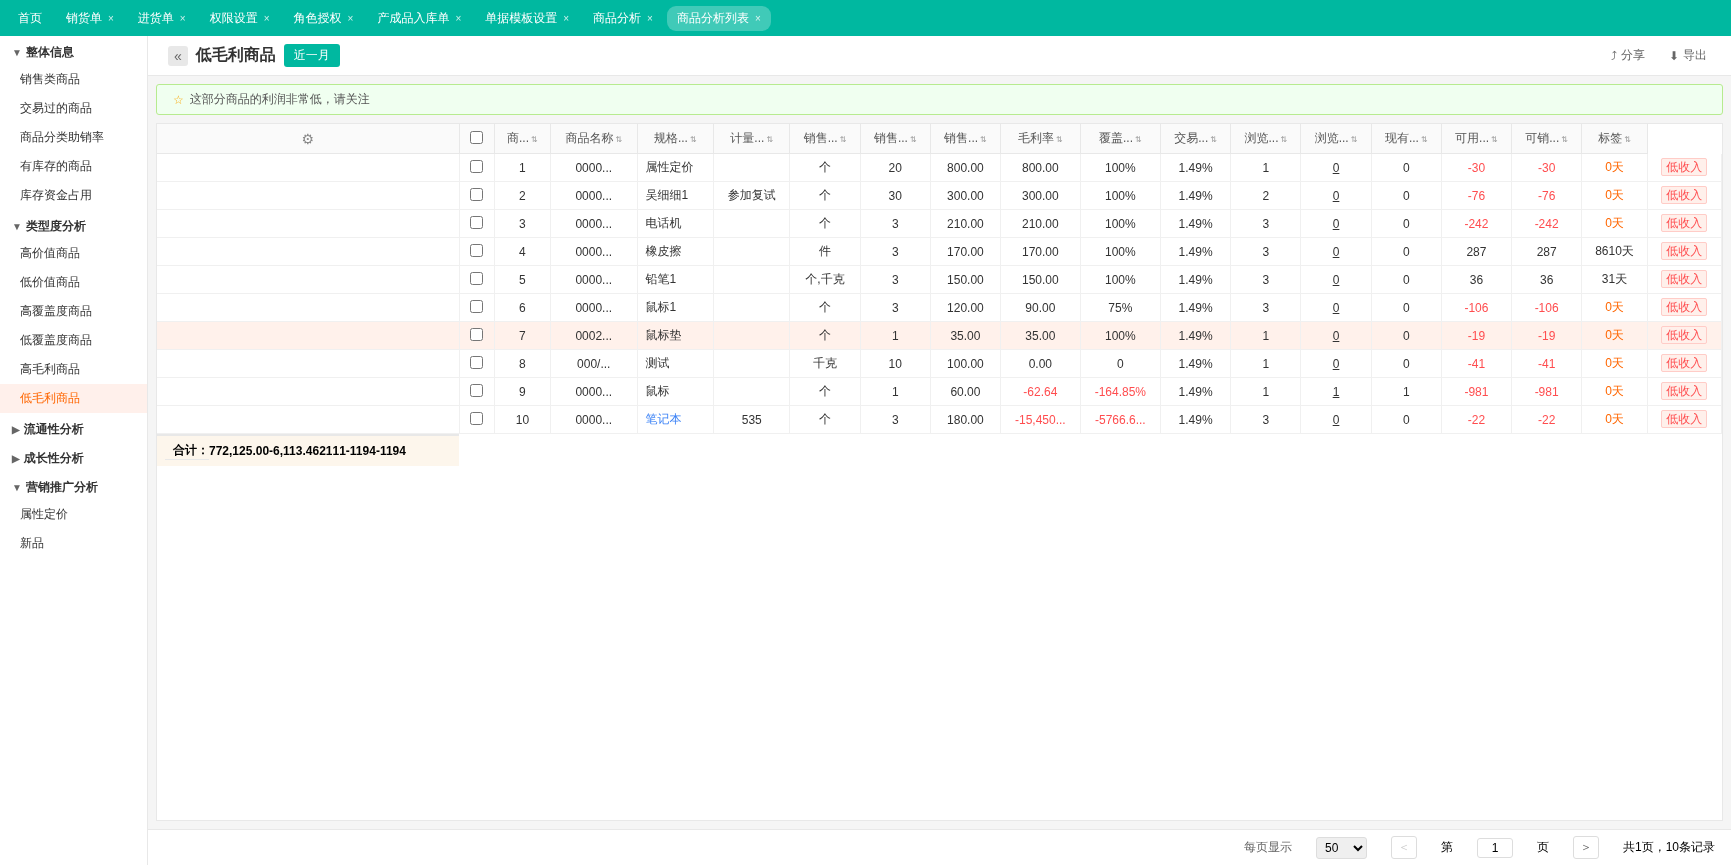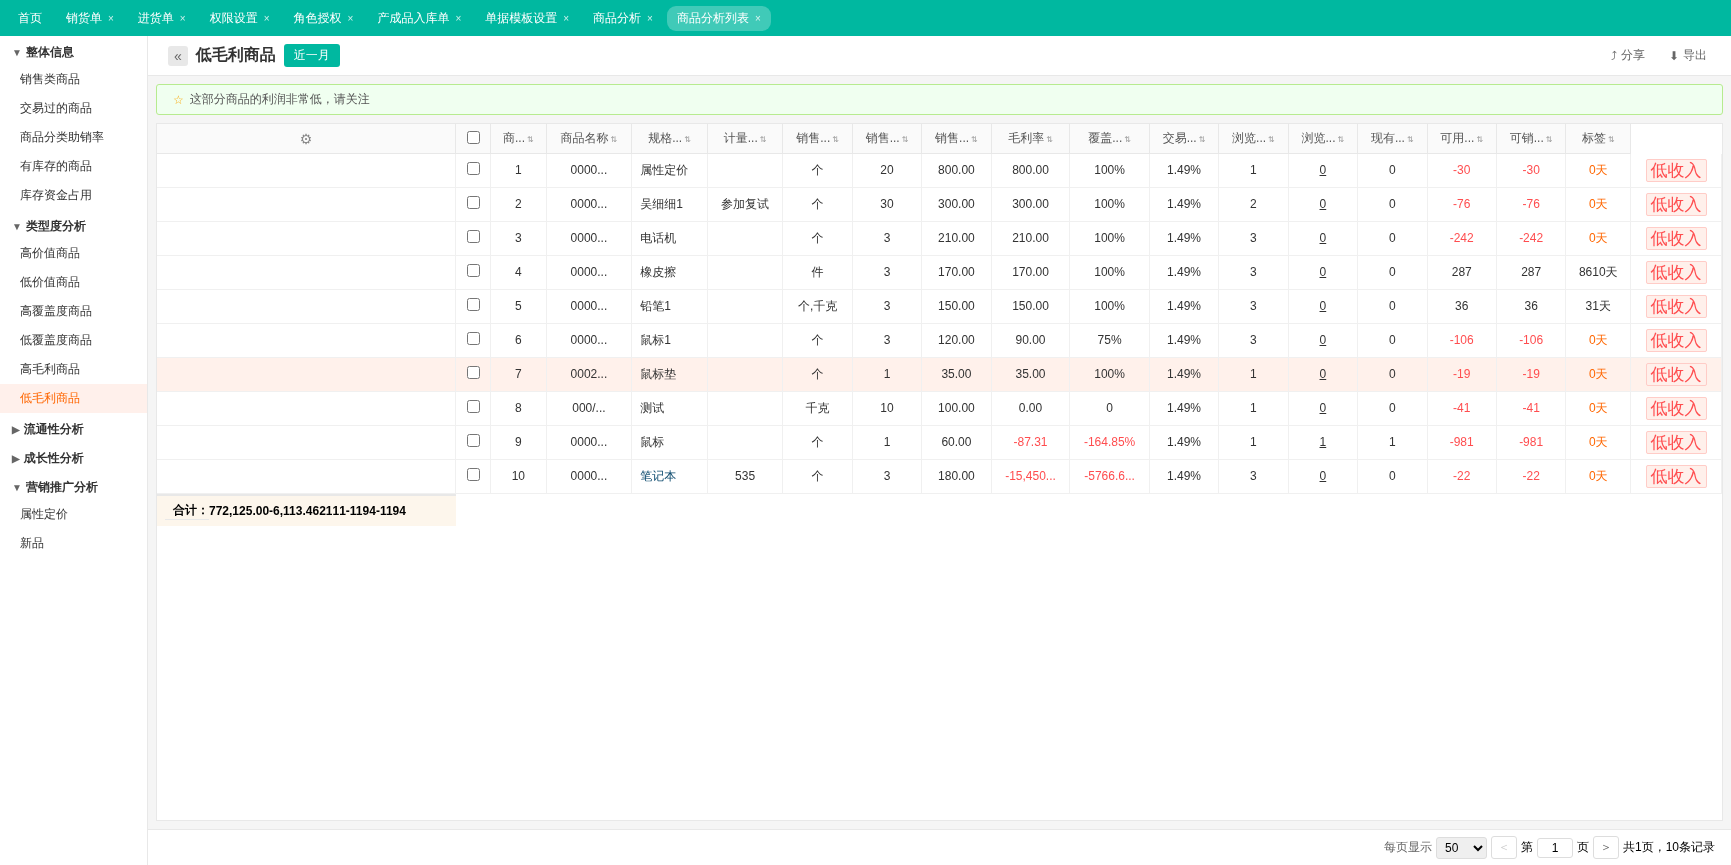--- a/index.html
+++ b/index.html
@@ -179,42 +179,42 @@
     }
     tbody tr.highlighted { background: #fff1eb; }
     .red-text { color: #ff4d4f; }
     .orange-text { color: #ff6600; }
     .tag-low { 
       background: #fff0eb; 
       color: #ff4d4f; 
       border: 1px solid #ffccc7; 
       border-radius: 2px; 
       padding: 1px 4px; 
-      font-size: 17px;
+      font-size: 12px;
     }
     .underline-link { text-decoration: underline; color: #333; cursor: pointer; }
     
     
     .table-footer {
       background: #fdf6ec;
       border-top: 2px solid #e8e8e8;
       padding: 6px 8px;
       display: flex;
       align-items: center;
     }
 
     
     .pagination-bar {
       background: #fff;
       border-top: 1px solid #e8e8e8;
       padding: 6px 16px;
       display: flex;
       align-items: center;
       justify-content: flex-end;
-      gap: 4px;
+      gap: 24px;
     }
     .page-size-label { color: #666; }
     .page-size-select {
       border: 1px solid #ddd;
       border-radius: 3px;
       padding: 2px 4px;
       font-size: 12px;
     }
     .page-btn {
       border: 1px solid #ddd;
@@ -553,37 +553,37 @@
             <tr>
       <td></td>
       <td><input type="checkbox" style=""></td>
       <td style="text-align:center;">9</td>
       <td>0000...</td>
       <td style="color:#333;cursor:pointer;text-align:left;">鼠标</td>
       <td></td>
       <td>个</td>
       <td>1</td>
       <td>60.00</td>
-      <td class="red-text">-87.31</td>
+      <td class="red-text">-62.64</td>
       <td class="red-text">-164.85%</td>
       <td>1.49%</td>
       <td>1</td>
       <td><span class="underline-link">1</span></td>
       <td>1</td>
       <td class="red-text">-981</td>
       <td class="red-text">-981</td>
       <td class="orange-text">0天</td>
       <td><span class="tag-low">低收入</span></td>
     </tr>
             <tr>
       <td></td>
       <td><input type="checkbox" style=""></td>
       <td style="text-align:center;">10</td>
       <td>0000...</td>
-      <td style="color:#0c4a6e;cursor:pointer;text-align:left;">笔记本</td>
+      <td style="color:#3b82f6;cursor:pointer;text-align:left;">笔记本</td>
       <td>535</td>
       <td>个</td>
       <td>3</td>
       <td>180.00</td>
       <td class="red-text">-15,450...</td>
       <td class="red-text">-5766.6...</td>
       <td>1.49%</td>
       <td>3</td>
       <td><span class="underline-link">0</span></td>
       <td>0</td>

